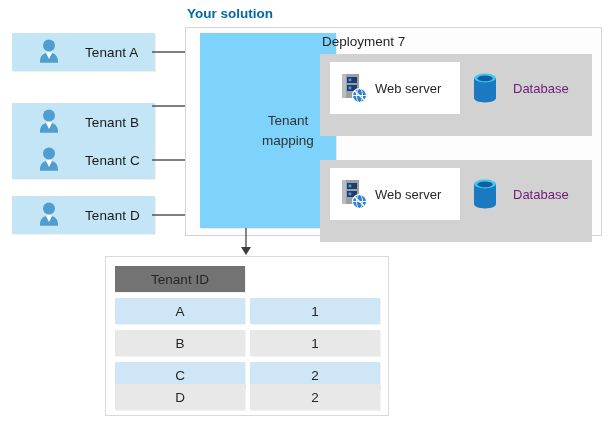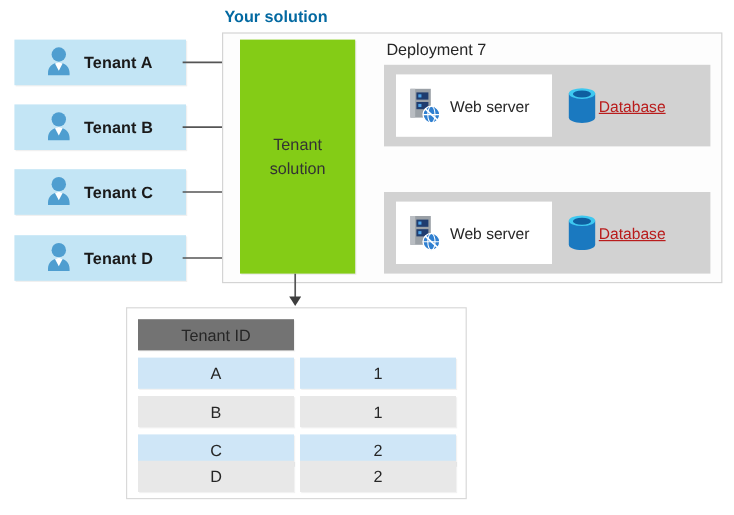--- a/index.html
+++ b/index.html
@@ -25,23 +25,23 @@
     left: 12px;
     width: 143px;
     height: 38px;
     background: #c3e5f5;
     box-shadow: 1px 1px 0 rgba(0,0,0,0.06);
     display: flex;
     align-items: center;
   }
   .tenant-label {
     font-size: 13.5px;
-    font-weight: bold;
+    font-weight: normal;
     color: #1a1a1a;
-    margin-left: 6px;
+    margin-left: 21px;
     letter-spacing: 0.1px;
   }
   .person-icon {
     width: 30px;
     height: 30px;
     margin-left: 22px;
     flex: 0 0 auto;
   }
 
   
@@ -79,42 +79,43 @@
     box-sizing: border-box;
   }
 
   
   #tenant-mapping {
     position: absolute;
     left: 200px;
     top: 33px;
     width: 96px;
     height: 195px;
-    background: #84cc16;
+    background: #7dd3fc;
     box-shadow: 1px 1px 0 rgba(0,0,0,0.07);
     display: flex;
     align-items: center;
     justify-content: center;
     text-align: center;
     font-size: 13.5px;
     color: #333333;
     line-height: 1.45;
+    padding-left: 40px;
   }
 
   
   .deployment-label {
     position: absolute;
     font-size: 13.5px;
     color: #262626;
   }
   .deployment-box {
     position: absolute;
     left: 320px;
     width: 272px;
-    height: 68px;
+    height: 82px;
     background: #d2d2d2;
     box-sizing: border-box;
   }
   .webserver-card {
     position: absolute;
     left: 10px;
     top: 8px;
     width: 130px;
     height: 52px;
     background: #ffffff;
@@ -140,23 +141,22 @@
     display: flex;
     align-items: center;
   }
   .db-icon {
     width: 26px;
     height: 32px;
     flex: 0 0 auto;
   }
   .db-label {
     font-size: 13px;
-    color: #b91c1c;
-    margin-left: 1px;
-    text-decoration: underline;
+    color: #701a75;
+    margin-left: 15px;
   }
 
   
   #mapping-table {
     position: absolute;
     left: 105px;
     top: 256px;
     width: 284px;
     height: 160px;
     border: 1px solid #d9d9d9;
@@ -188,21 +188,21 @@
 
   <div class="tenant-box" style="top:33px;">
     <svg class="person-icon" viewBox="0 0 32 32">
       <circle cx="16" cy="9" r="6.4" fill="#4f9ed0"></circle>
       <path d="M16 16.4c-6 0-9.6 4-9.6 9.3 0 1.2 0 1.8 0 1.8h19.2s0-.6 0-1.8c0-5.3-3.6-9.3-9.6-9.3z" fill="#4f9ed0"></path>
       <path d="M12.6 16.9 L16 23.4 L19.4 16.9 L16 15.8 Z" fill="#ffffff"></path>
     </svg>
     <span class="tenant-label">Tenant A</span>
   </div>
 
-  <div class="tenant-box" style="top:87px;">
+  <div class="tenant-box" style="top:103px;">
     <svg class="person-icon" viewBox="0 0 32 32">
       <circle cx="16" cy="9" r="6.4" fill="#4f9ed0"></circle>
       <path d="M16 16.4c-6 0-9.6 4-9.6 9.3 0 1.2 0 1.8 0 1.8h19.2s0-.6 0-1.8c0-5.3-3.6-9.3-9.6-9.3z" fill="#4f9ed0"></path>
       <path d="M12.6 16.9 L16 23.4 L19.4 16.9 L16 15.8 Z" fill="#ffffff"></path>
     </svg>
     <span class="tenant-label">Tenant B</span>
   </div>
 
   <div class="tenant-box" style="top:196px;">
     <svg class="person-icon" viewBox="0 0 32 32">
@@ -238,21 +238,21 @@
     <line x1="0" y1="5" x2="42" y2="5" stroke="#555555" stroke-width="1.4"></line>
     <polygon points="42,1 50,5 42,9" fill="#3d3d3d"></polygon>
   </svg>
 
   <div id="solution-title">Your solution</div>
   <div id="solution-box"></div>
 
   <div id="tenant-mapping">
     <div>
       <span>Tenant</span><br>
-      <span>solution</span>
+      <span>mapping</span>
     </div>
   </div>
 
   <div class="deployment-label" style="left:322px; top:34px;">Deployment 7</div>
   <div class="deployment-box" style="top:54px;">
     <div class="webserver-card">
       <svg class="server-icon" viewBox="0 0 28 30">
         <rect x="2" y="1" width="17" height="24" fill="#9aa0a6"></rect>
         <rect x="2" y="1" width="4" height="24" fill="#b9bdc2"></rect>
         <rect x="7" y="4" width="10" height="6" fill="#1f3c6e"></rect>

